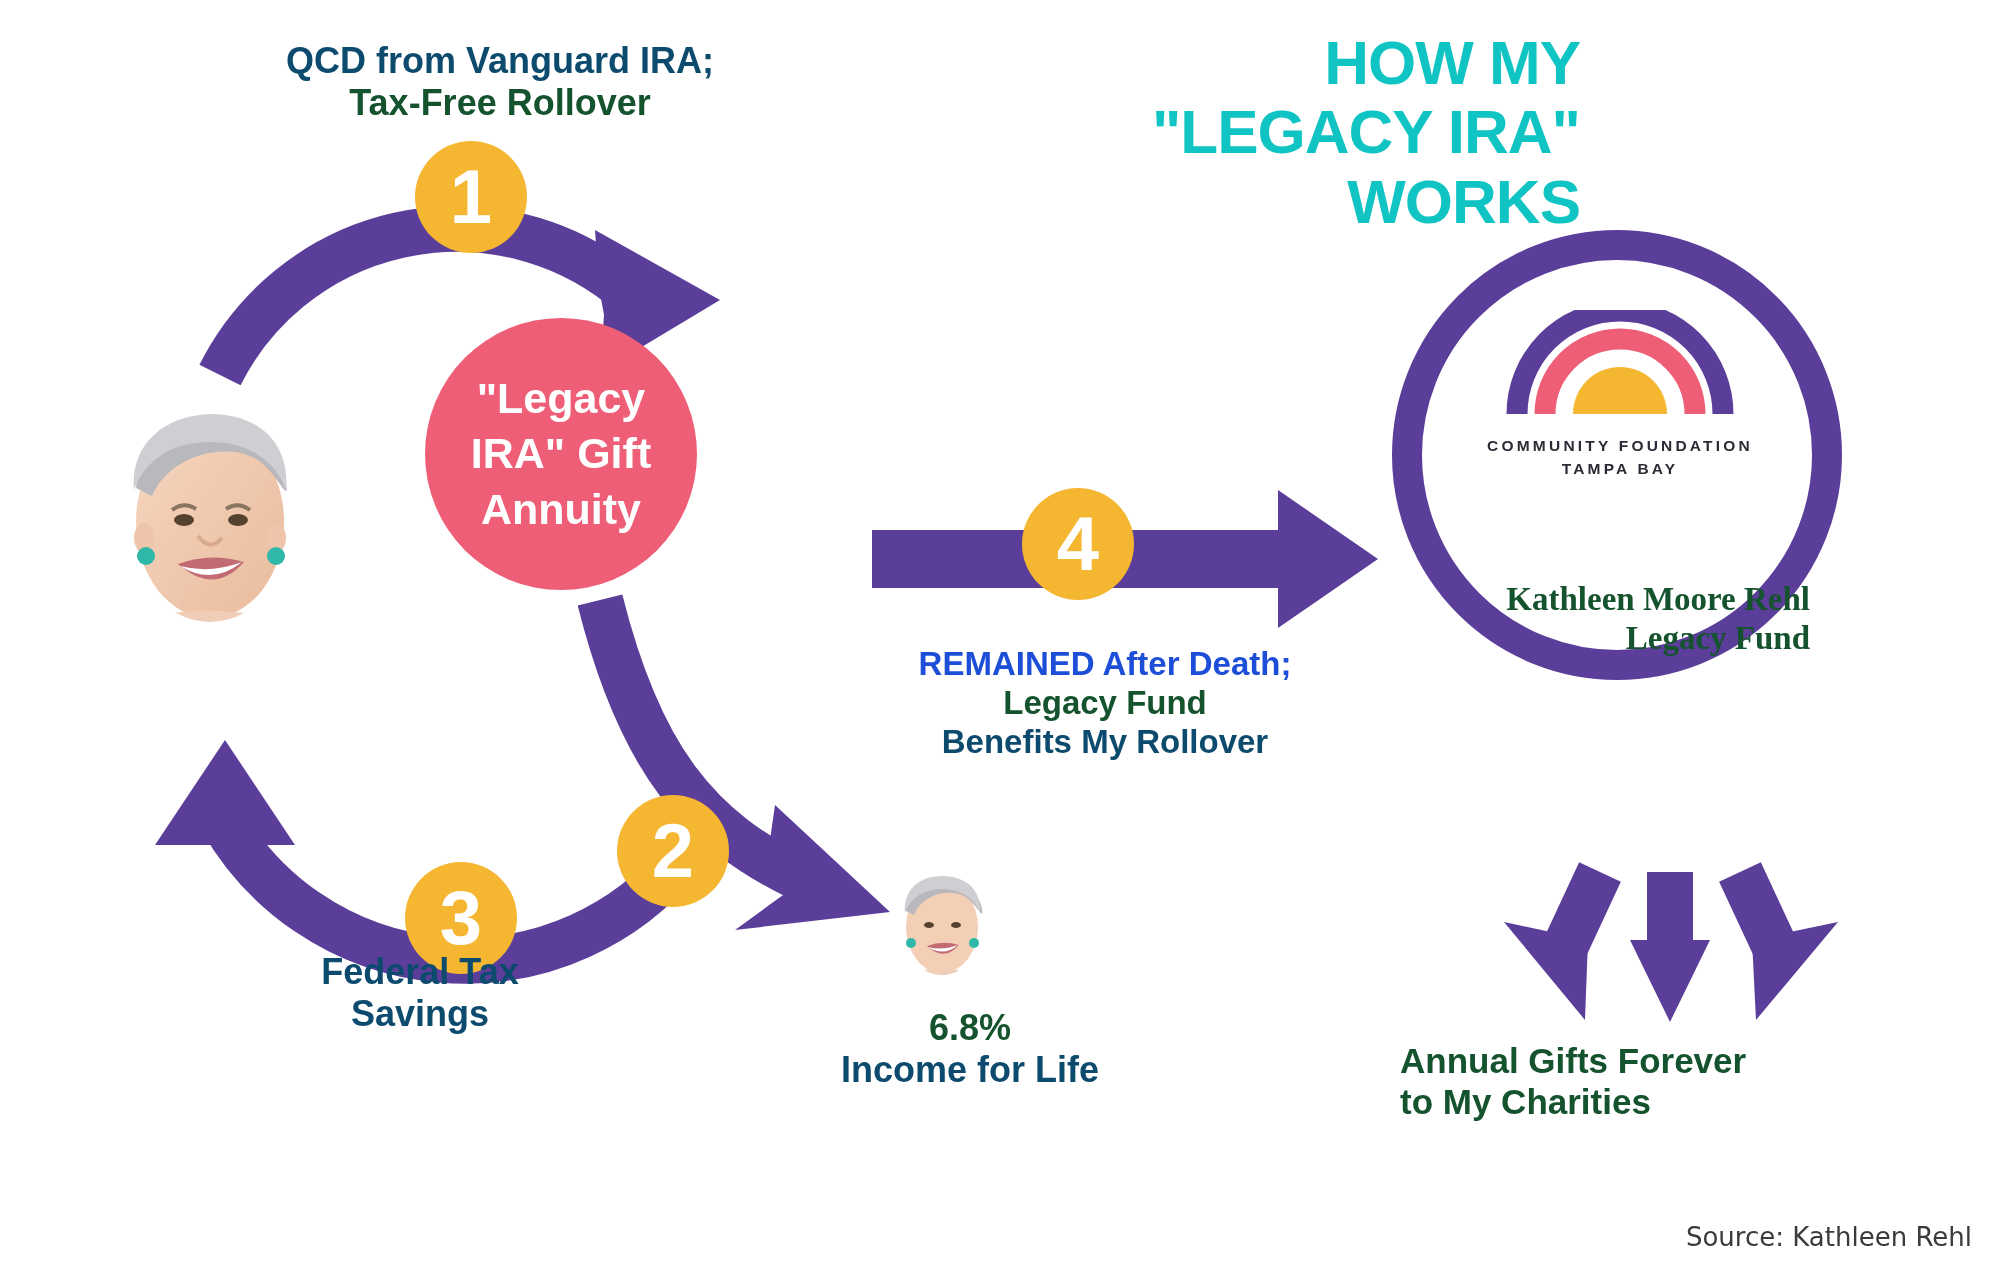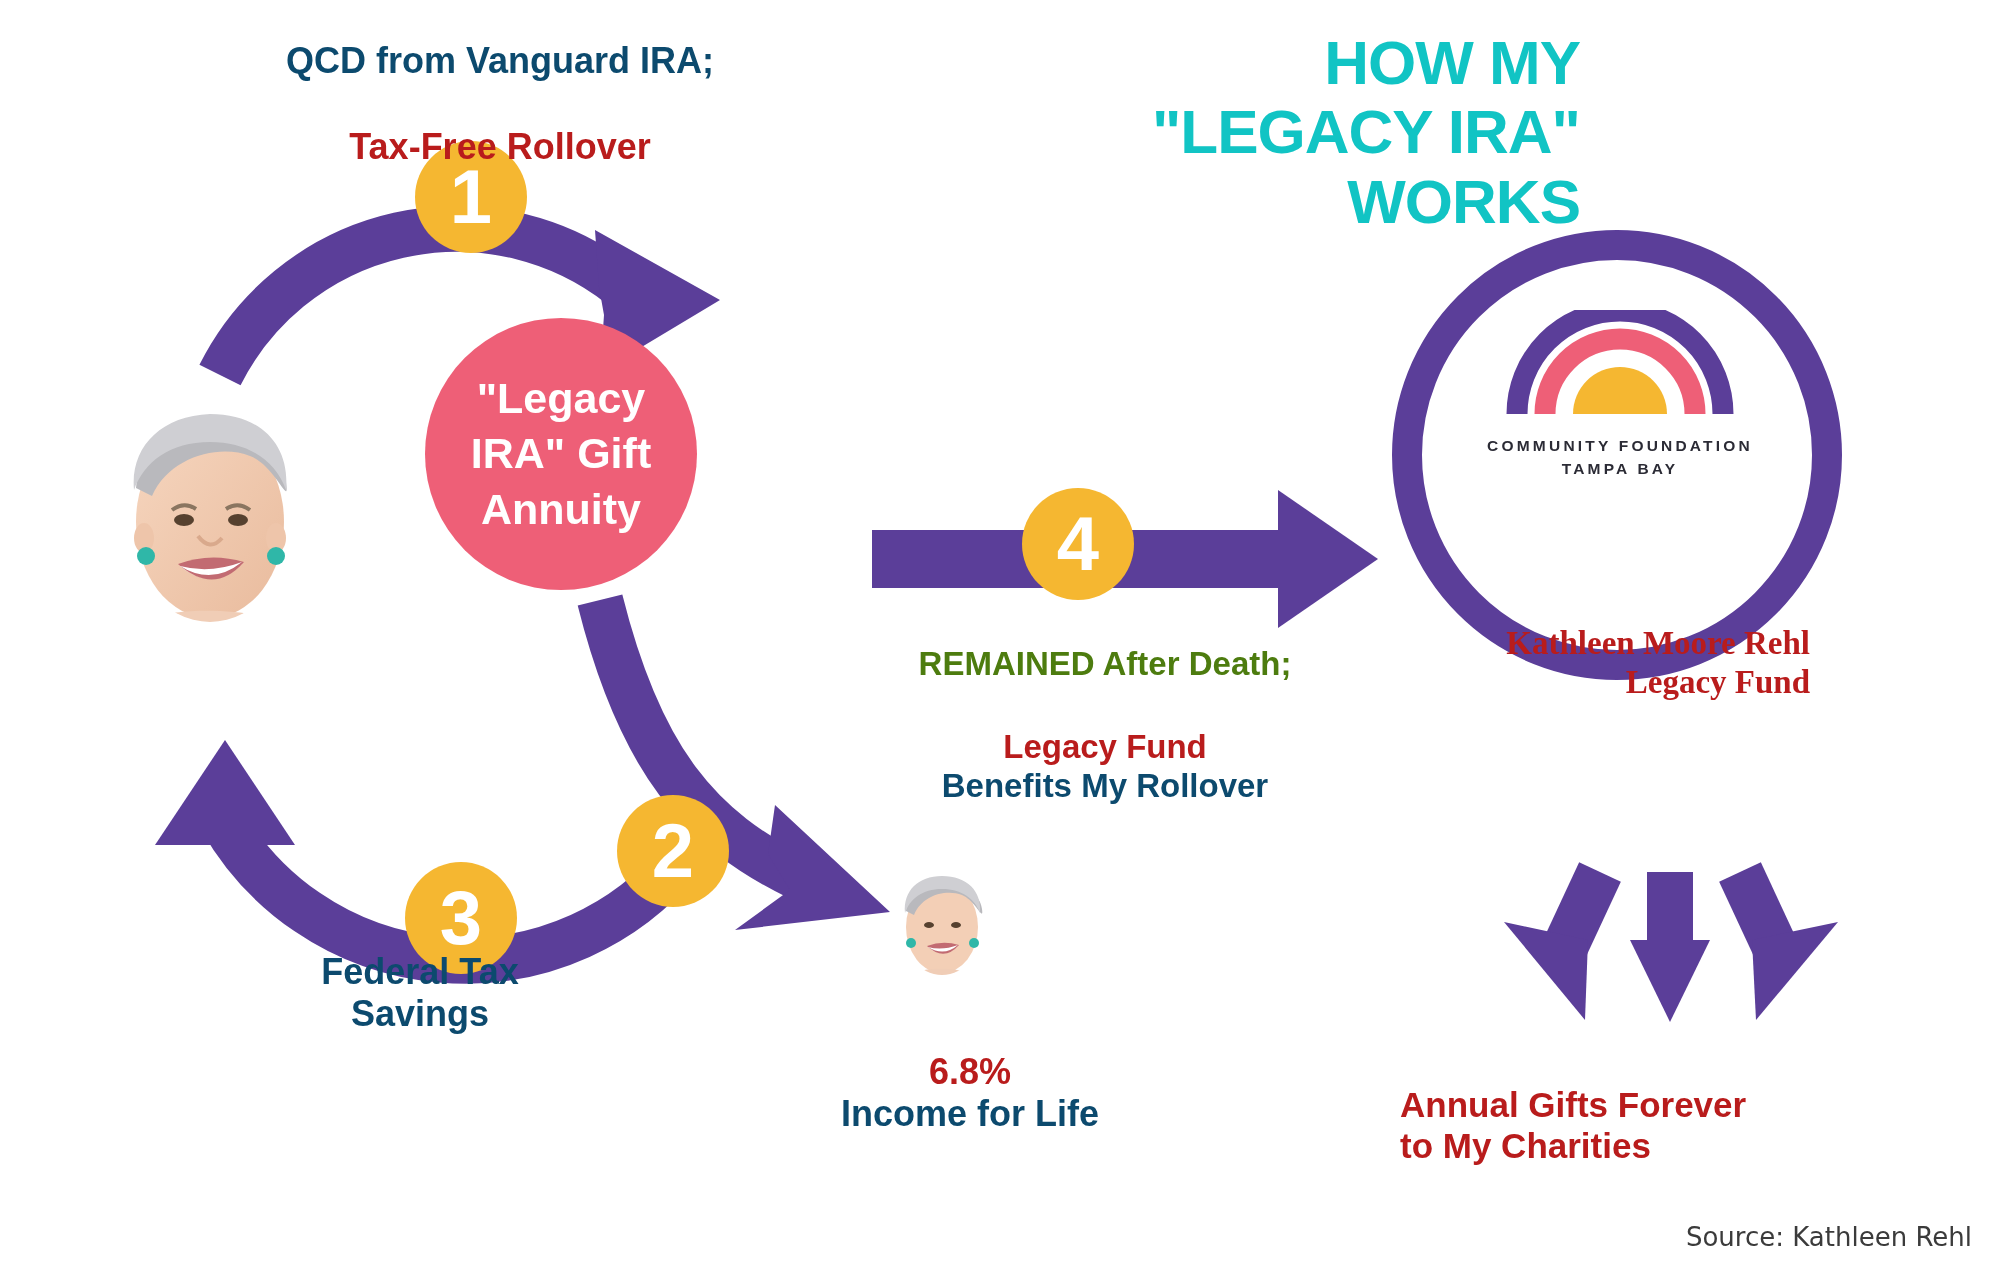--- a/index.html
+++ b/index.html
@@ -23,22 +23,22 @@
     color:#11C4C4;
     font-weight:bold;
     font-size:62px;
     line-height:1.12;
     letter-spacing:-1px;
   }
 
   
   .txt{font-weight:bold;line-height:1.18;}
   .amber{color:#0c4a6e;}
-  .pink{color:#b91c1c;margin-top:44px;}
-  .purple{color:#4d7c0f;}
+  .pink{color:#14532d;}
+  .purple{color:#1d4ed8;}
 
   
   #legacy-circle{
     left:425px; top:318px;
     width:272px; height:272px;
     border-radius:50%;
     background:#EE5F77;
     display:flex;align-items:center;justify-content:center;
   }
   #legacy-circle .label{

